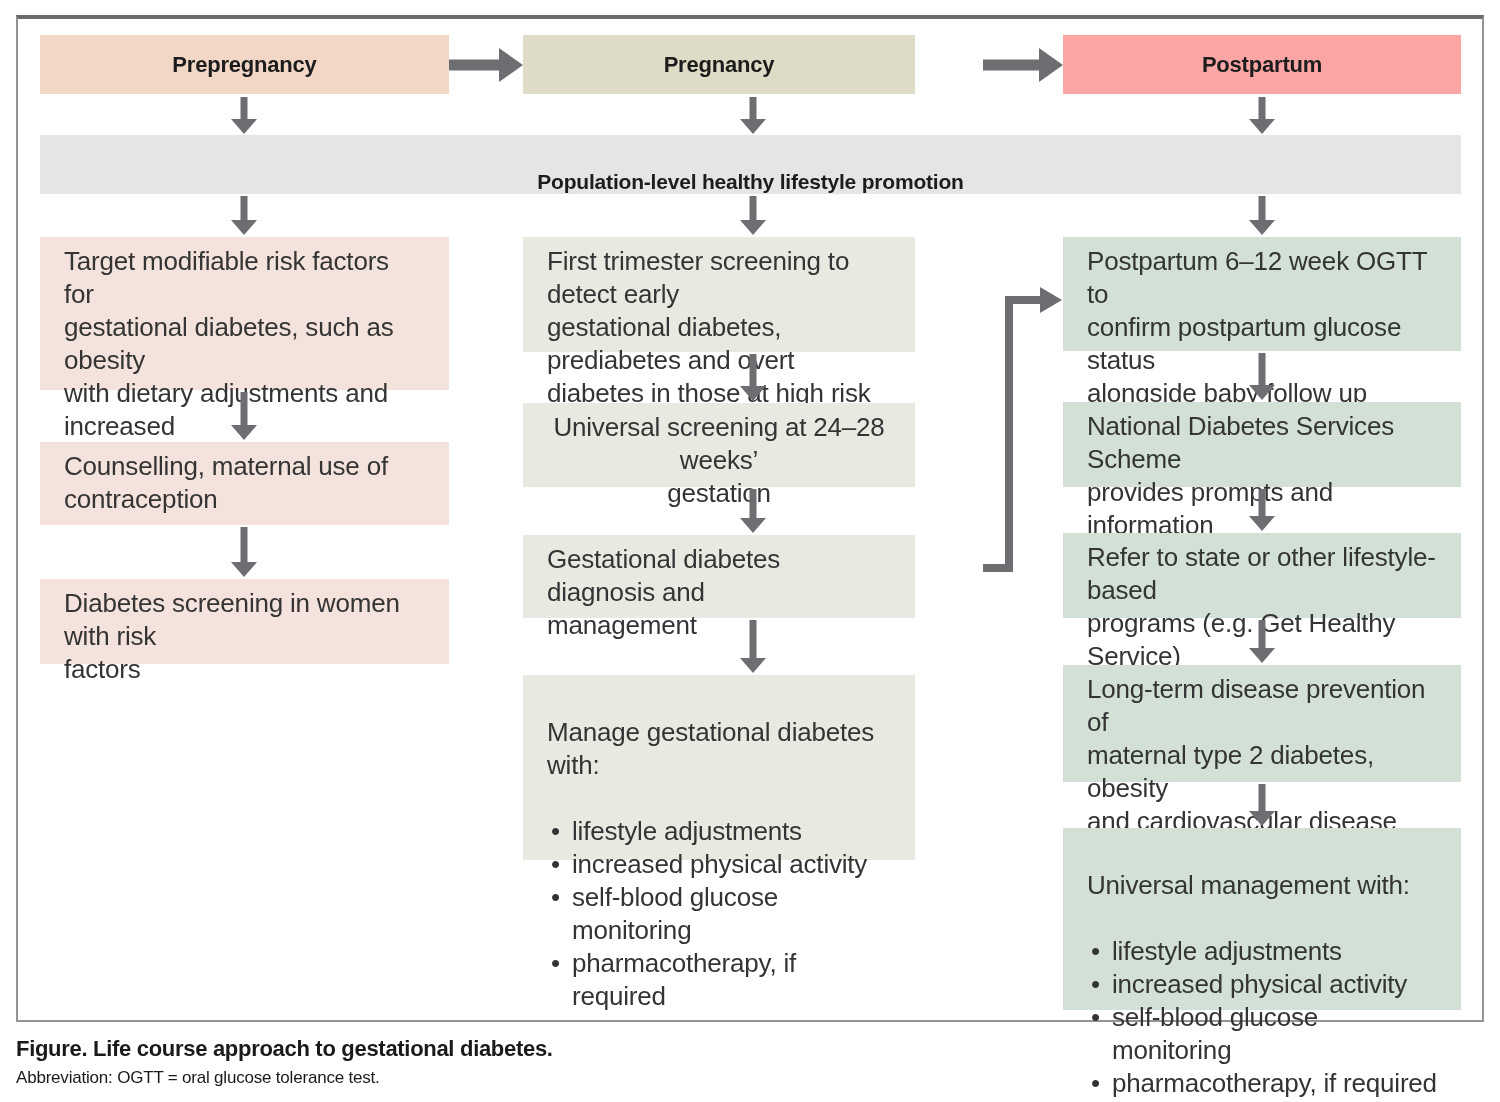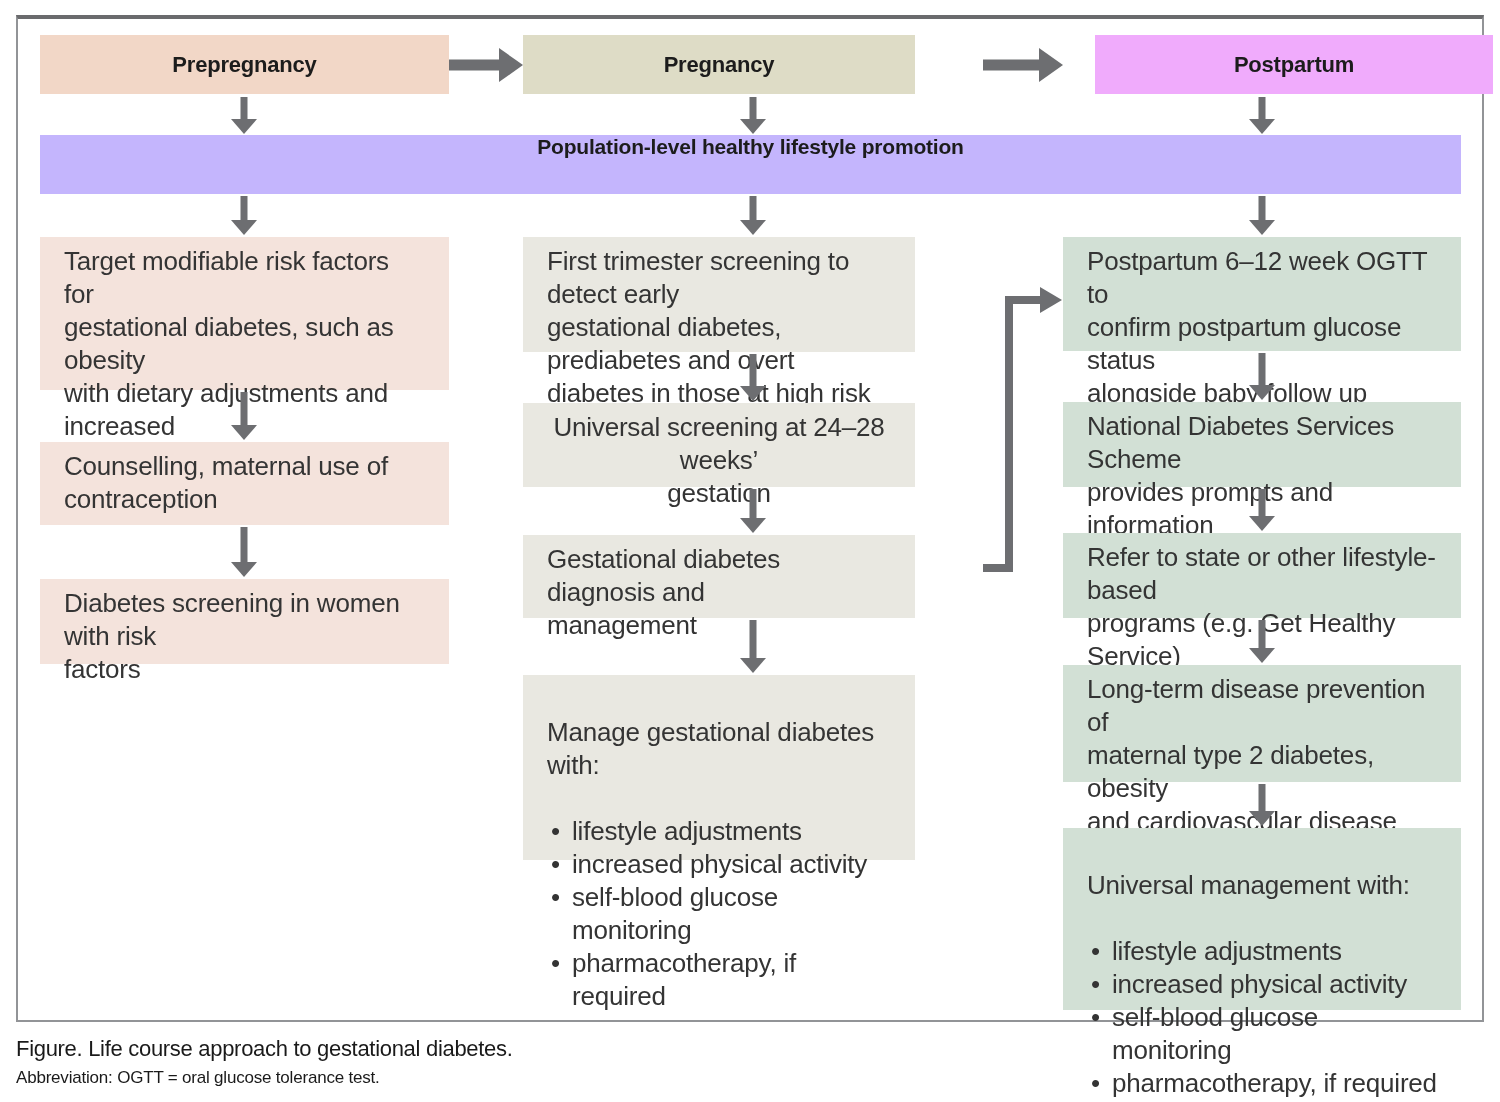--- a/index.html
+++ b/index.html
@@ -17,27 +17,27 @@
   
   .col1{left:40px;width:409px;}
   .col2{left:523px;width:392px;}
   .col3{left:1063px;width:398px;}
 
   
   .hdr{position:absolute;top:35px;height:59px;display:flex;align-items:center;justify-content:center;
        font-size:22px;font-weight:bold;color:#1c1c1c;letter-spacing:-0.2px;}
   .hdr-pre{background:#f2d7c7;}
   .hdr-preg{background:#dedcc6;}
-  .hdr-post{background:#f0abfc;margin-left:32px;}
+  .hdr-post{background:#fca5a5;}
   .fill-pink{background:#f4e3dc;}
   .fill-olive{background:#e9e8e1;}
   .fill-green{background:#d2e0d5;}
 
-  .banner{position:absolute;left:40px;top:135px;width:1421px;height:59px;background:#c4b5fd;
-          display:flex;align-items:flex-start;justify-content:center;font-size:21px;font-weight:bold;
+  .banner{position:absolute;left:40px;top:135px;width:1421px;height:59px;background:#e5e5e5;
+          display:flex;align-items:flex-end;justify-content:center;font-size:21px;font-weight:bold;
           color:#1c1c1c;letter-spacing:-0.2px;}
 
   
   .arr-d{position:absolute;width:26px;}
   .arr-d::before{content:"";position:absolute;left:50%;transform:translateX(-50%);top:0;bottom:13px;
                  width:7px;background:#6d6e71;}
   .arr-d::after{content:"";position:absolute;left:50%;transform:translateX(-50%);bottom:0;width:0;height:0;
                 border-left:13px solid transparent;border-right:13px solid transparent;
                 border-top:15px solid #6d6e71;}
 
@@ -53,21 +53,21 @@
   .seg{position:absolute;background:#6d6e71;}
   .elbow-head{position:absolute;left:1040px;top:287px;width:0;height:0;
               border-top:13px solid transparent;border-bottom:13px solid transparent;
               border-left:22px solid #6d6e71;}
 
   
   .bullet-item{position:relative;padding-left:25px;}
   .bullet-item::before{content:"\2022";position:absolute;left:4px;}
 
   
-  .caption{position:absolute;left:16px;top:1036px;font-size:22px;font-weight:normal;color:#1a1a1a;
+  .caption{position:absolute;left:16px;top:1036px;font-size:22px;font-weight:bold;color:#1a1a1a;
            letter-spacing:-0.3px;}
   .abbrev{position:absolute;left:16px;top:1068px;font-size:17px;color:#1a1a1a;letter-spacing:-0.2px;}
 </style>
 </head>
 <body>
 
 <div class="frame"></div>
 
 <div class="hdr hdr-pre col1">
   <span>Prepregnancy</span>

